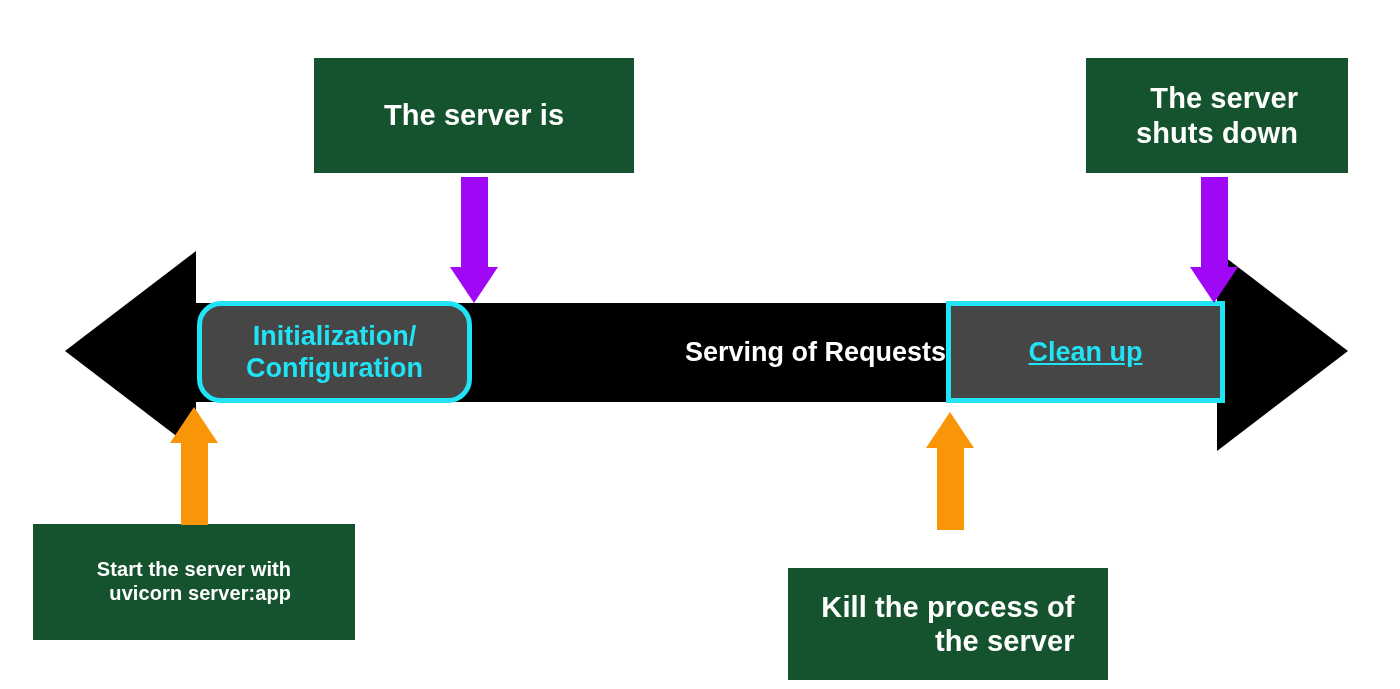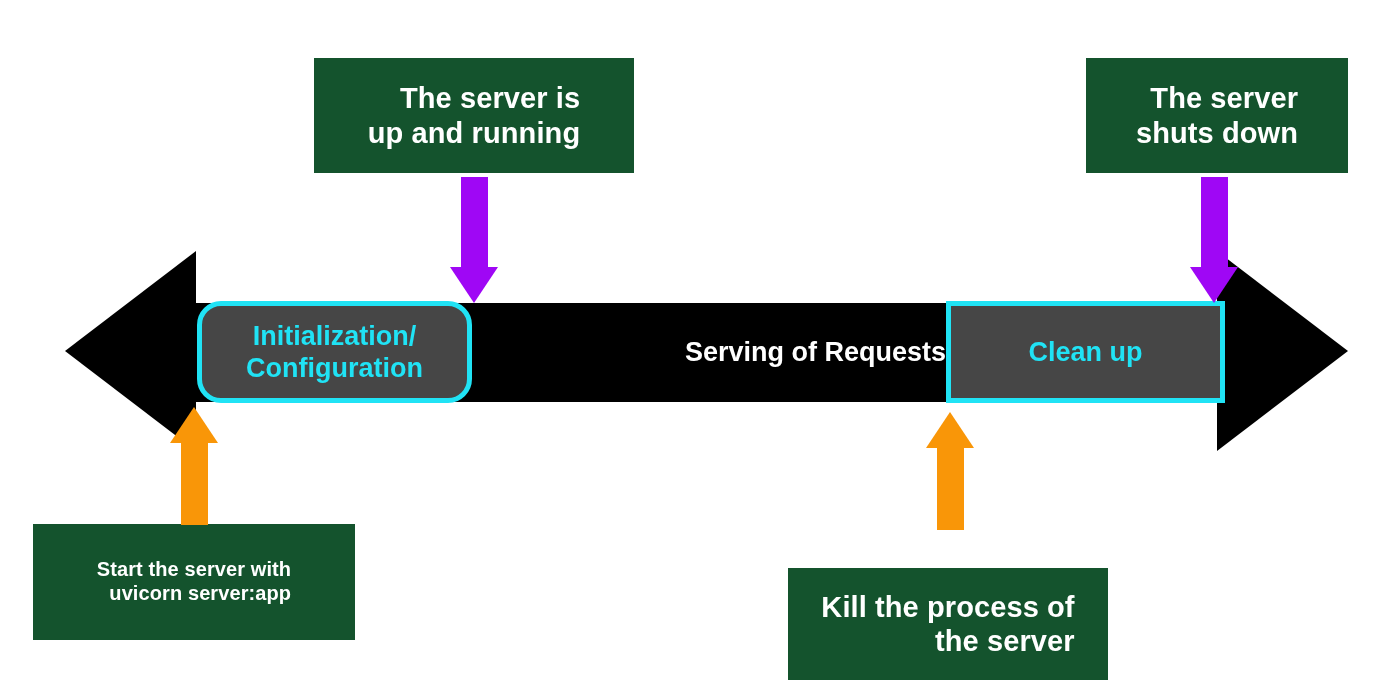--- a/index.html
+++ b/index.html
@@ -80,21 +80,21 @@
     text-align: center;
     color: #20e3f5;
     font-weight: bold;
     font-size: 27px;
     line-height: 1.2;
   }
   #phase-initialization {
     left: 197px;  top: 301px;  width: 275px; height: 102px; border-radius: 24px;
   }
   #phase-cleanup {
-    left: 946px;  top: 301px;  width: 279px; height: 102px;
+    left: 946px;  top: 301px;  width: 279px; height: 102px; text-decoration: underline;
   }
   #phase-serving {
     position: absolute;
     left: 472px; top: 303px; width: 474px; height: 99px;
     display: flex; align-items: center; justify-content: flex-end;
     color: #ffffff; font-weight: bold; font-size: 27px;
     background: transparent;
   }
 
   
@@ -134,21 +134,20 @@
   #arrow-kill-process .head  { left: 0;    top: 0; }
 </style>
 </head>
 <body>
 
 <div id="canvas">
 
   <div class="callout" id="callout-up-running">
     <div>
       <span class="ln">The server is</span>
-      <span class="ln">up and running</span>
     </div>
   </div>
 
   <div class="callout" id="callout-shuts-down">
     <div>
       <span class="ln">The server</span>
       <span class="ln">shuts down</span>
     </div>
   </div>
 

